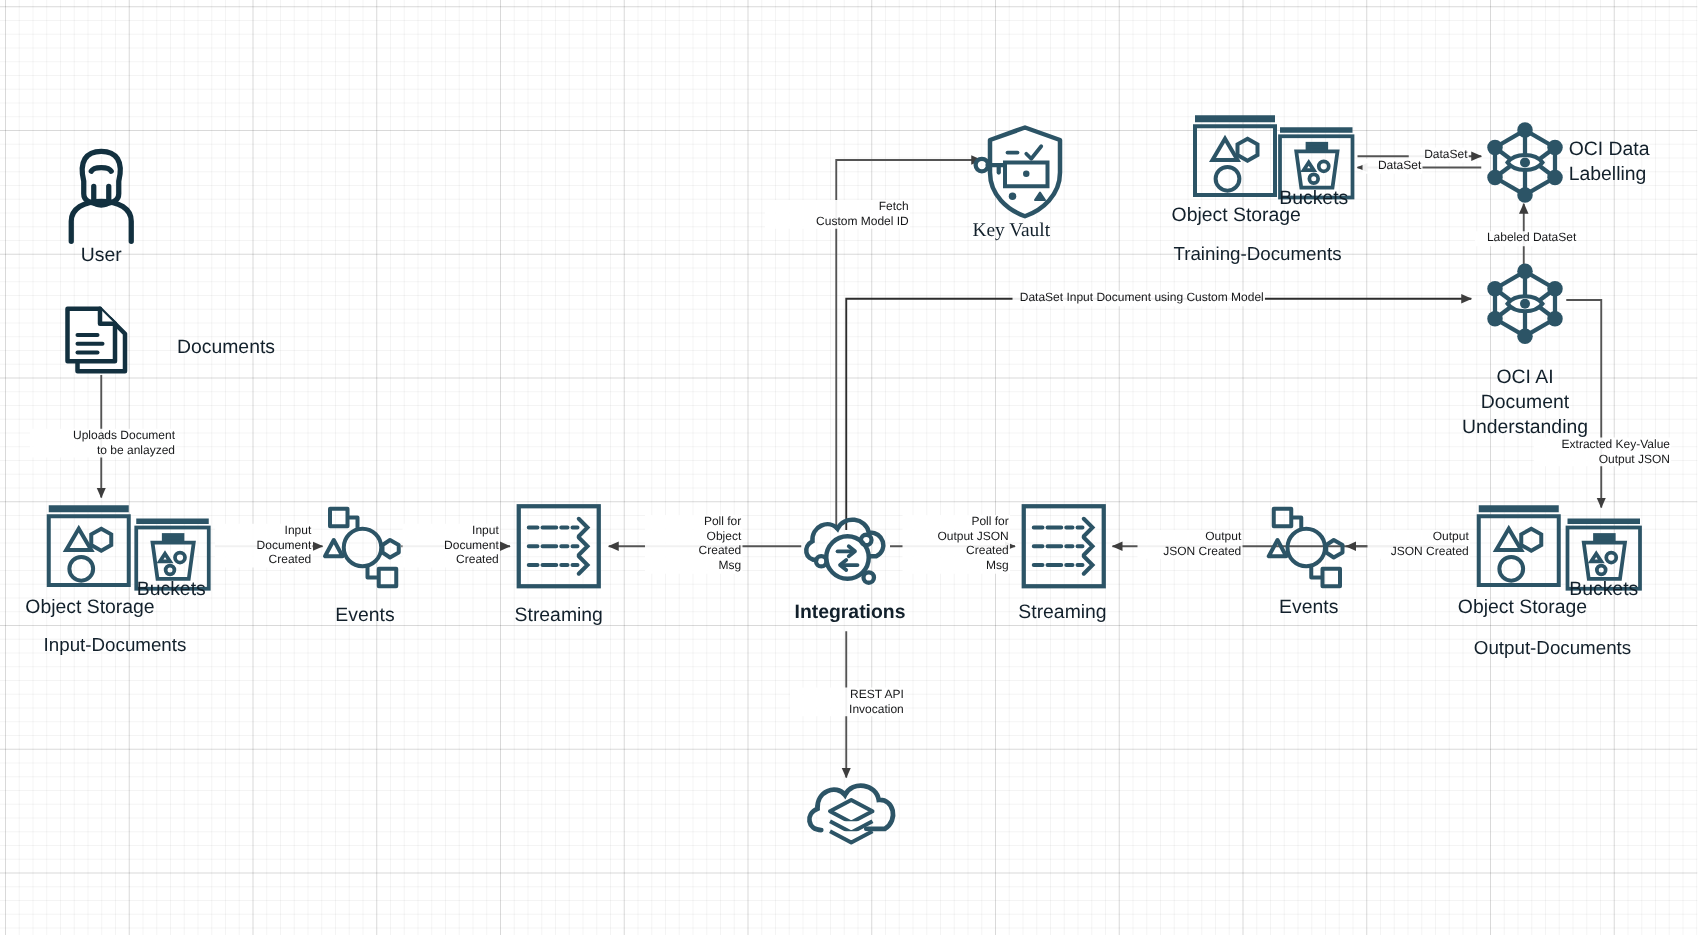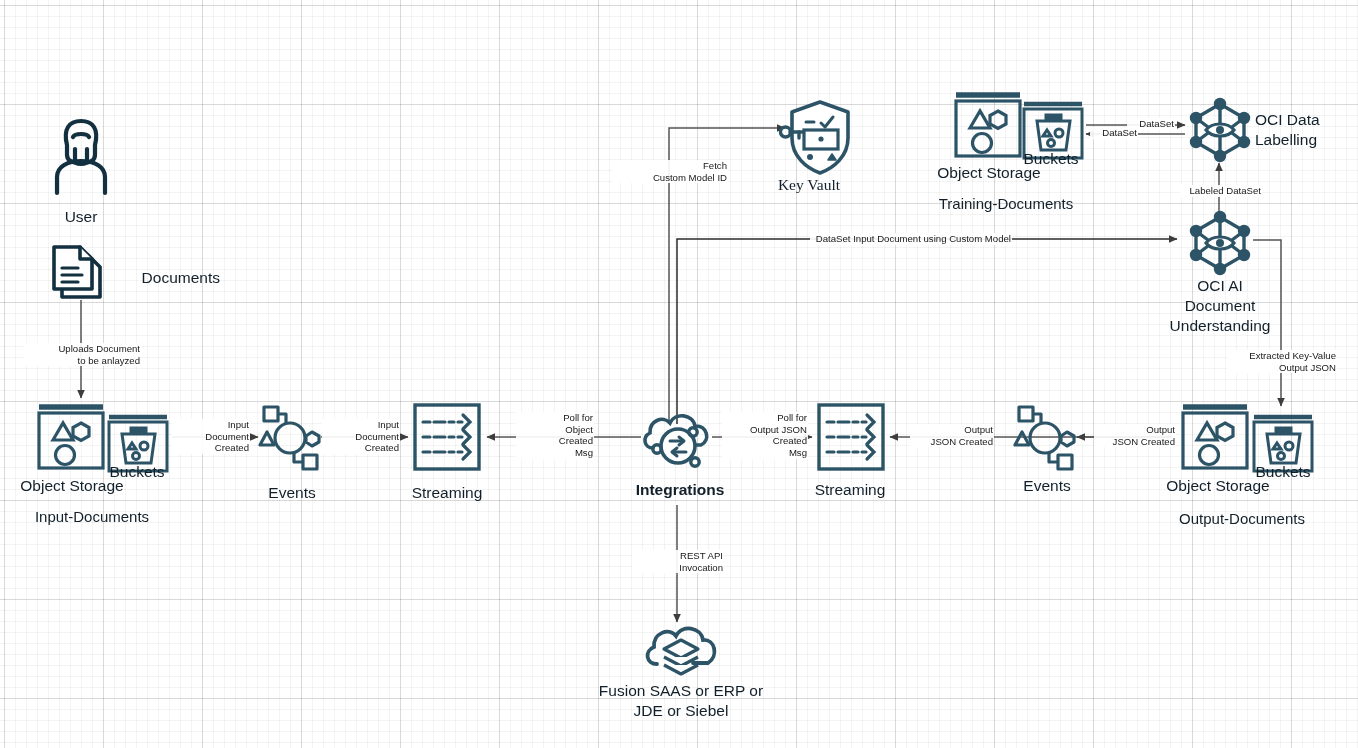--- a/index.html
+++ b/index.html
@@ -130,21 +130,21 @@
       <svg width="72" height="78" viewBox="0 0 72 78">
         <g fill="none" stroke="#12303f" stroke-width="4.2" stroke-linecap="round" stroke-linejoin="round">
           <path d="M22,30 C18,14 24,6 36,6 C48,6 54,14 50,30 L50,40 C50,46 44,48 36,48 C28,48 22,46 22,40 Z"></path>
           <path d="M28,22 C30,18 42,18 44,22"></path>
           <path d="M30,34 L30,46 C30,50 42,50 42,46 L42,34"></path>
           <path d="M12,78 L12,62 C12,52 22,46 36,46 C50,46 60,52 60,62 L60,78"></path>
         </g>
       </svg>
     </div>
   </div>
-  <div class="lbl node-lbl" style="left:31px;top:208px;width:100px;">User</div>
+  <div class="lbl node-lbl" style="left:31px;top:196px;width:100px;">User</div>
 
   <div class="node" style="left:50px;top:244px;">
     <div class="icon-wrap">
       <svg width="62" height="58" viewBox="0 0 62 58">
         <g fill="#ffffff" stroke="#12303f" stroke-width="3.6" stroke-linejoin="round" stroke-linecap="round">
           <path d="M12,11 L38,11 L50,23 L50,53 L12,53 Z"></path>
           <path d="M4,3 L30,3 L42,15 L42,45 L4,45 Z"></path>
           <path d="M30,3 L30,15 L42,15"></path>
         </g>
         <g stroke="#12303f" stroke-width="3.2" stroke-linecap="round">
@@ -423,32 +423,30 @@
           <circle cx="36" cy="10" r="6.2"></circle>
           <circle cx="12" cy="24" r="6.2"></circle>
           <circle cx="60" cy="24" r="6.2"></circle>
           <circle cx="12" cy="48" r="6.2"></circle>
           <circle cx="60" cy="48" r="6.2"></circle>
           <circle cx="36" cy="62" r="6.2"></circle>
         </g>
       </svg>
     </div>
   </div>
-  <div class="lbl node-lbl" style="left:1152px;top:276px;width:136px;line-height:1.28;">OCI AI
+  <div class="lbl node-lbl" style="left:1152px;top:292px;width:136px;line-height:1.28;">OCI AI
 Document
 Understanding</div>
 
   <div class="node" style="left:641px;top:620px;">
     <div class="icon-wrap">
       <svg width="80" height="60" viewBox="0 0 80 60">
         <path d="M16,44 C5,44 3,31 13,27 C12,13 28,7 35,16 C41,4 60,7 62,20 C74,19 78,36 67,43 L52,43" fill="none" stroke="#2c5466" stroke-width="3.8" stroke-linecap="round"></path>
         <g fill="#ffffff" stroke="#2c5466" stroke-width="3.2" stroke-linejoin="round">
           <path d="M40,20 L57,29 L40,38 L23,29 Z"></path>
           <path d="M23,37 L40,46 L57,37"></path>
           <path d="M23,45 L40,54 L57,45"></path>
         </g>
       </svg>
     </div>
   </div>
-  <div class="lbl node-lbl" style="left:581px;top:681px;width:200px;line-height:1.3;">Fusion SAAS or  ERP or
-JDE or Siebel</div>
 
 </div>
 
 </body></html>

